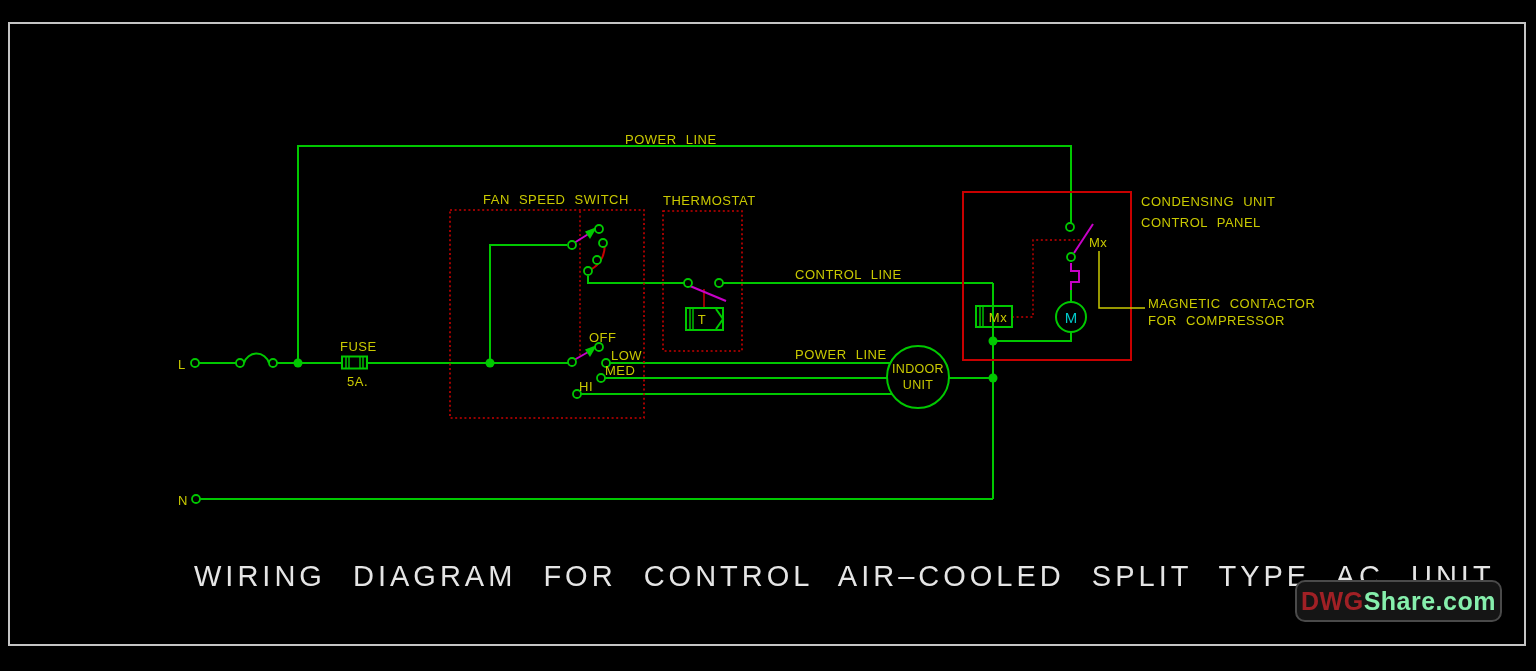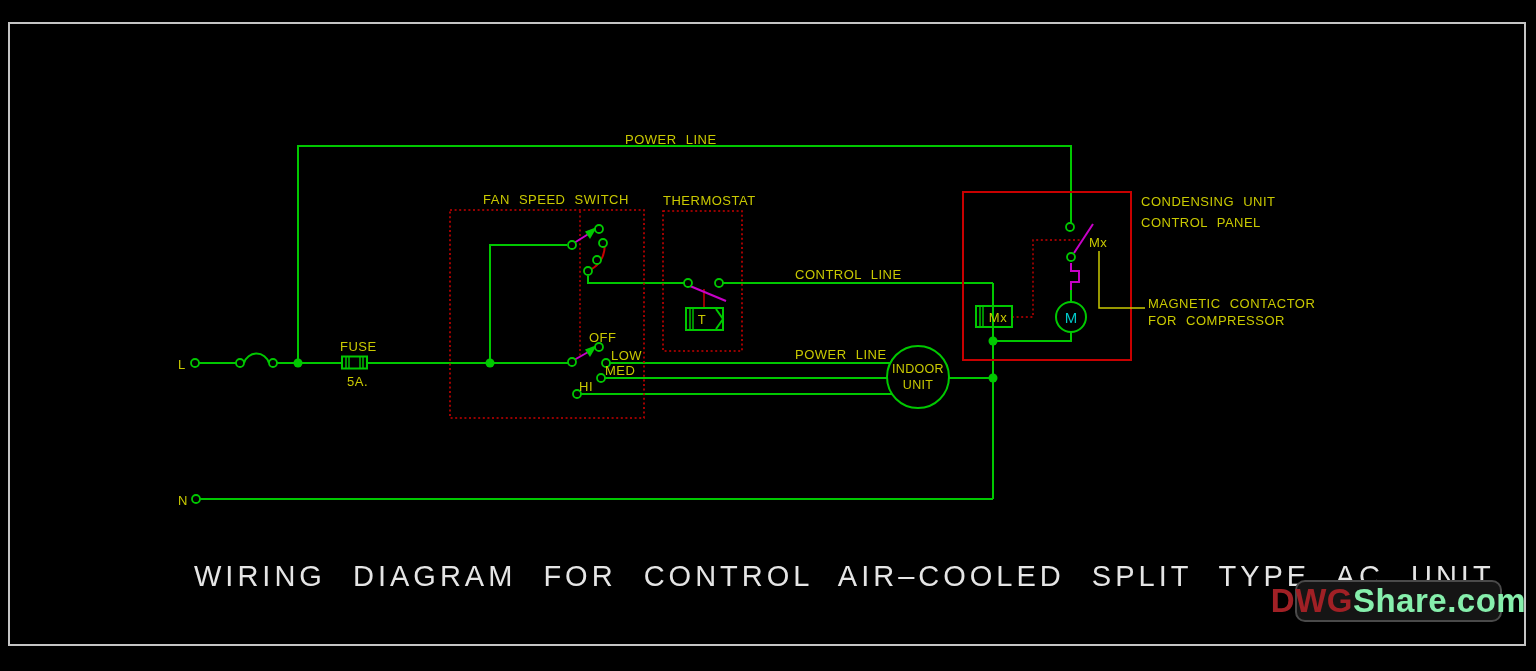--- a/index.html
+++ b/index.html
@@ -16,21 +16,21 @@
   .mag{stroke:#c800c8;stroke-width:2;fill:none;}
   .redbox{stroke:#c80000;stroke-width:1.6;fill:none;stroke-dasharray:2 2.6;}
   .redsolid{stroke:#c80000;stroke-width:2;fill:none;}
   .redlink{stroke:#c80000;stroke-width:1.4;fill:none;stroke-dasharray:2 2.6;}
   .ylead{stroke:#c9c900;stroke-width:1.5;fill:none;}
   #main-title{position:absolute;left:194px;top:560px;color:#e5e5e5;font-size:29px;
       font-weight:400;letter-spacing:4px;word-spacing:15px;white-space:nowrap;}
   #watermark{position:absolute;left:1295px;top:580px;width:203px;height:38px;
       border:2px solid #4a4a4a;border-radius:10px;background:#151515;
       display:flex;align-items:center;justify-content:center;
-      font-size:33px;font-weight:bold;letter-spacing:0.5px;white-space:nowrap;}
+      font-size:25px;font-weight:bold;letter-spacing:0.5px;white-space:nowrap;}
   #watermark .wm-red{color:#a02025;}
   #watermark .wm-gray{color:#86efac;}
 </style>
 </head>
 <body>
 
 <div id="stage">
 
   <svg id="diagram" width="1536" height="671" viewBox="0 0 1536 671">
 

